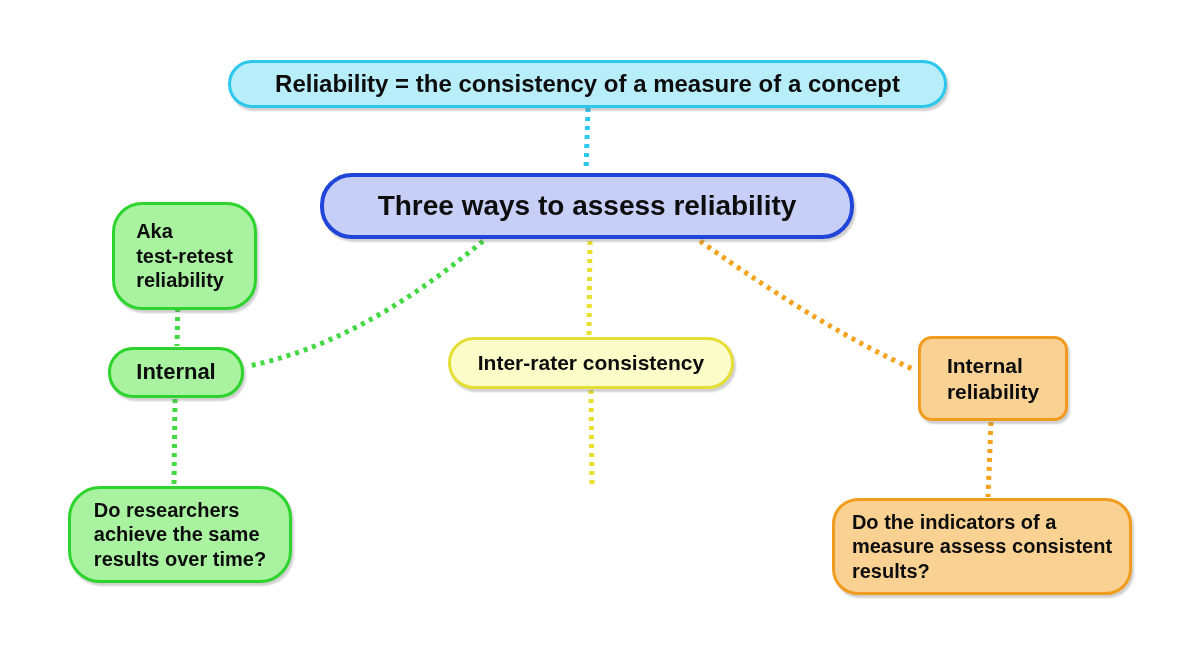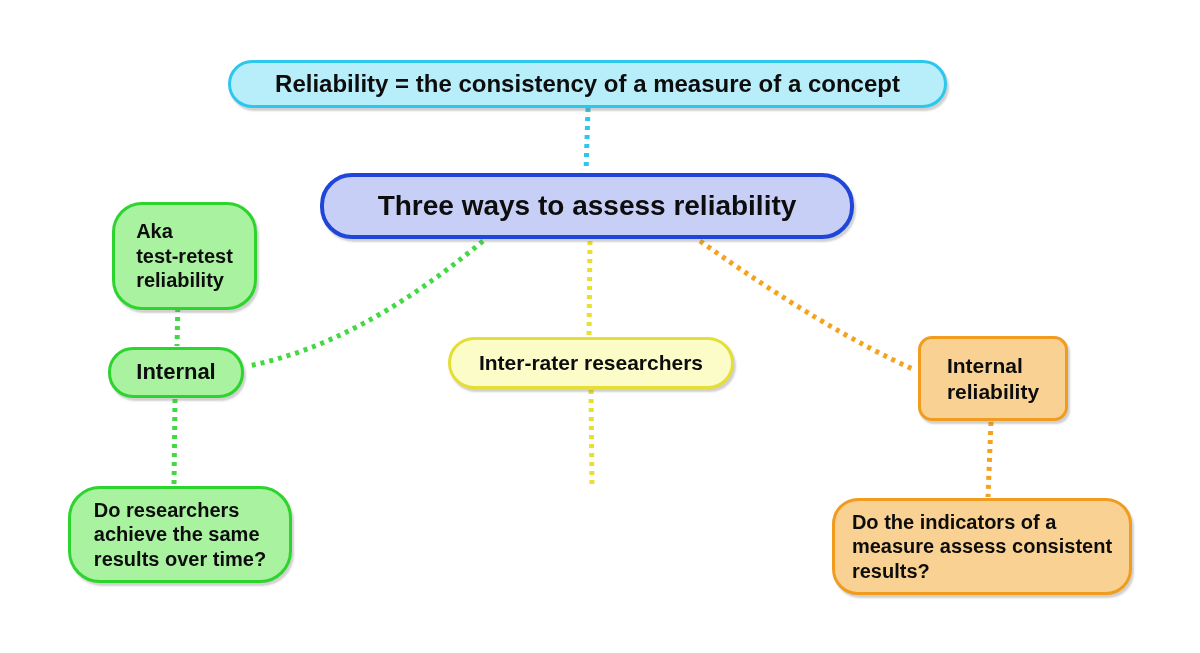--- a/index.html
+++ b/index.html
@@ -115,21 +115,21 @@
   <div class="node n-aka">Aka
 test-retest
 reliability</div>
 
   <div class="node n-stability">Internal</div>
 
   <div class="node n-stability-q">Do researchers
 achieve the same
 results over time?</div>
 
-  <div class="node n-inter-rater">Inter-rater researchers</div>
+  <div class="node n-inter-rater">Inter-rater consistency</div>
 
 
   <div class="node n-internal">Internal
 reliability</div>
 
   <div class="node n-internal-q">Do the indicators of a
 measure assess consistent
 results?</div>
 
 </div>

